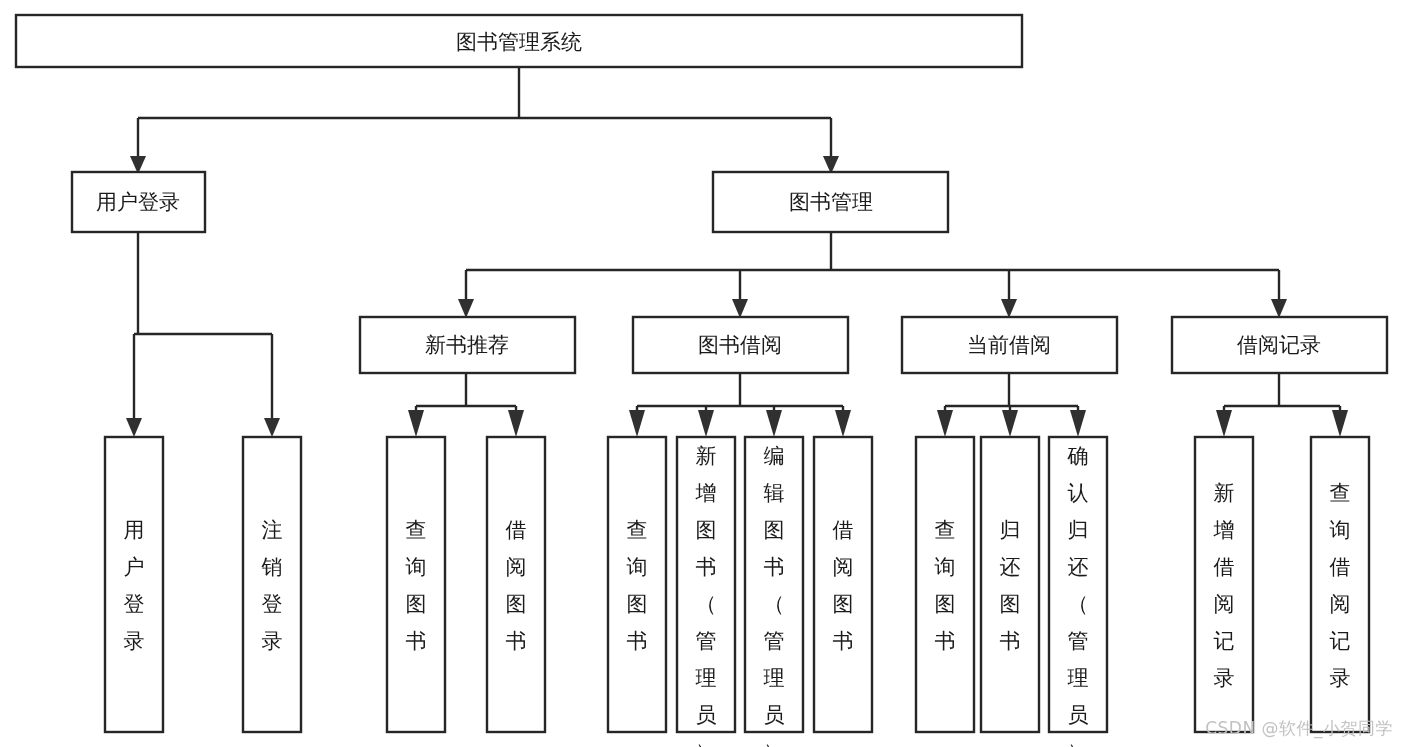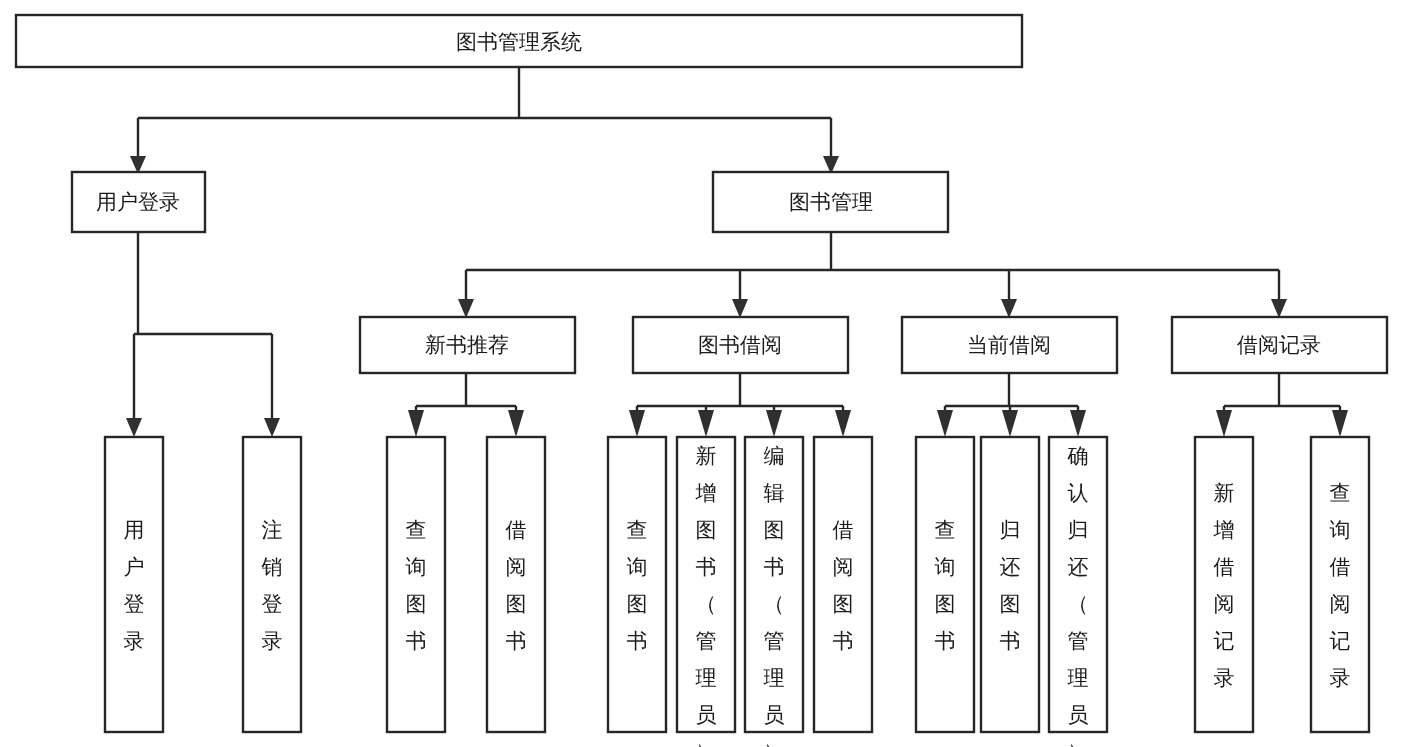--- a/index.html
+++ b/index.html
@@ -221,13 +221,14 @@
     <g>
       <rect class="node-box" x="1195" y="437" width="58" height="295"></rect>
       <text class="node-label-v" x="1224"><tspan x="1224" y="499.5">新</tspan><tspan x="1224" y="536.5">增</tspan><tspan x="1224" y="573.5">借</tspan><tspan x="1224" y="610.5">阅</tspan><tspan x="1224" y="647.5">记</tspan><tspan x="1224" y="684.5">录</tspan></text>
     </g>
     <g>
       <rect class="node-box" x="1311" y="437" width="58" height="295"></rect>
       <text class="node-label-v" x="1340"><tspan x="1340" y="499.5">查</tspan><tspan x="1340" y="536.5">询</tspan><tspan x="1340" y="573.5">借</tspan><tspan x="1340" y="610.5">阅</tspan><tspan x="1340" y="647.5">记</tspan><tspan x="1340" y="684.5">录</tspan></text>
     </g>
   </svg>
 
+  <div class="watermark-text">CSDN @软件_小贺同学</div>
 </div>
 
 </body></html>

